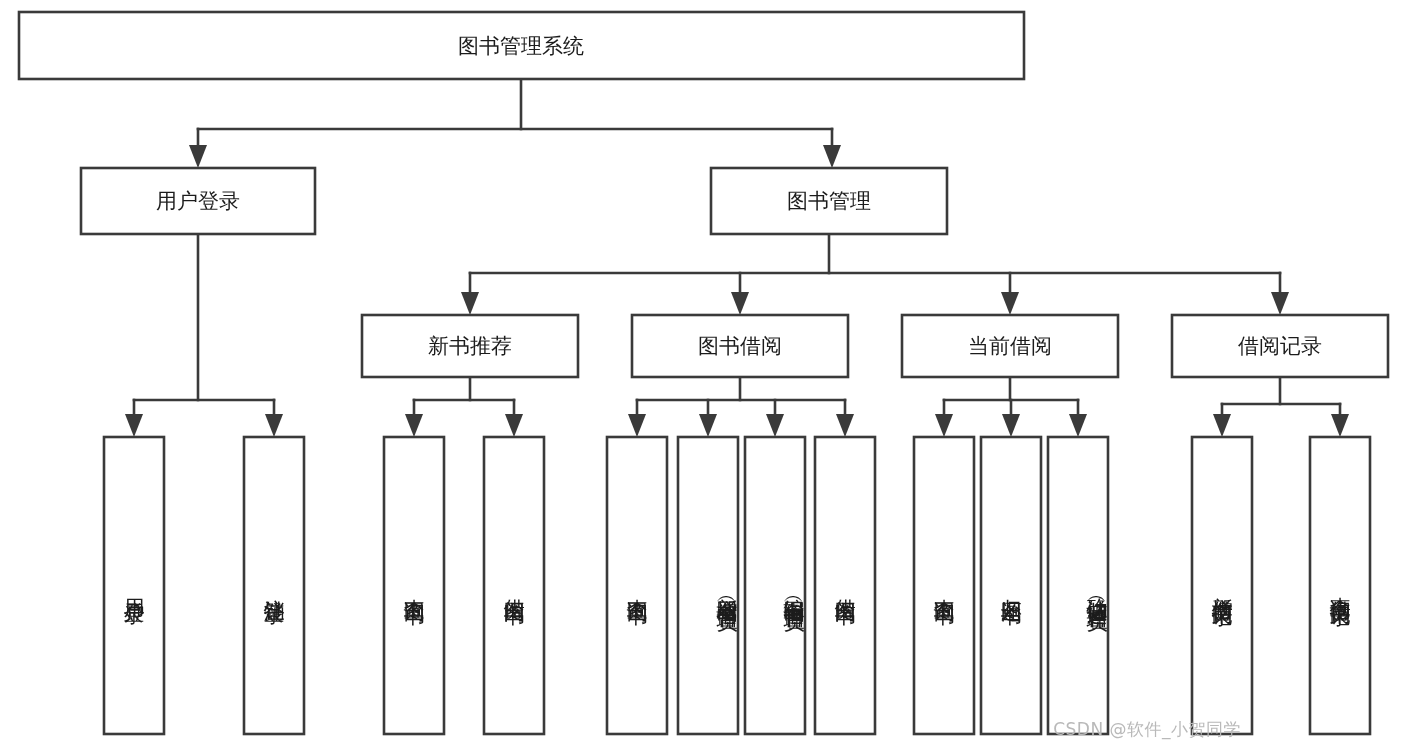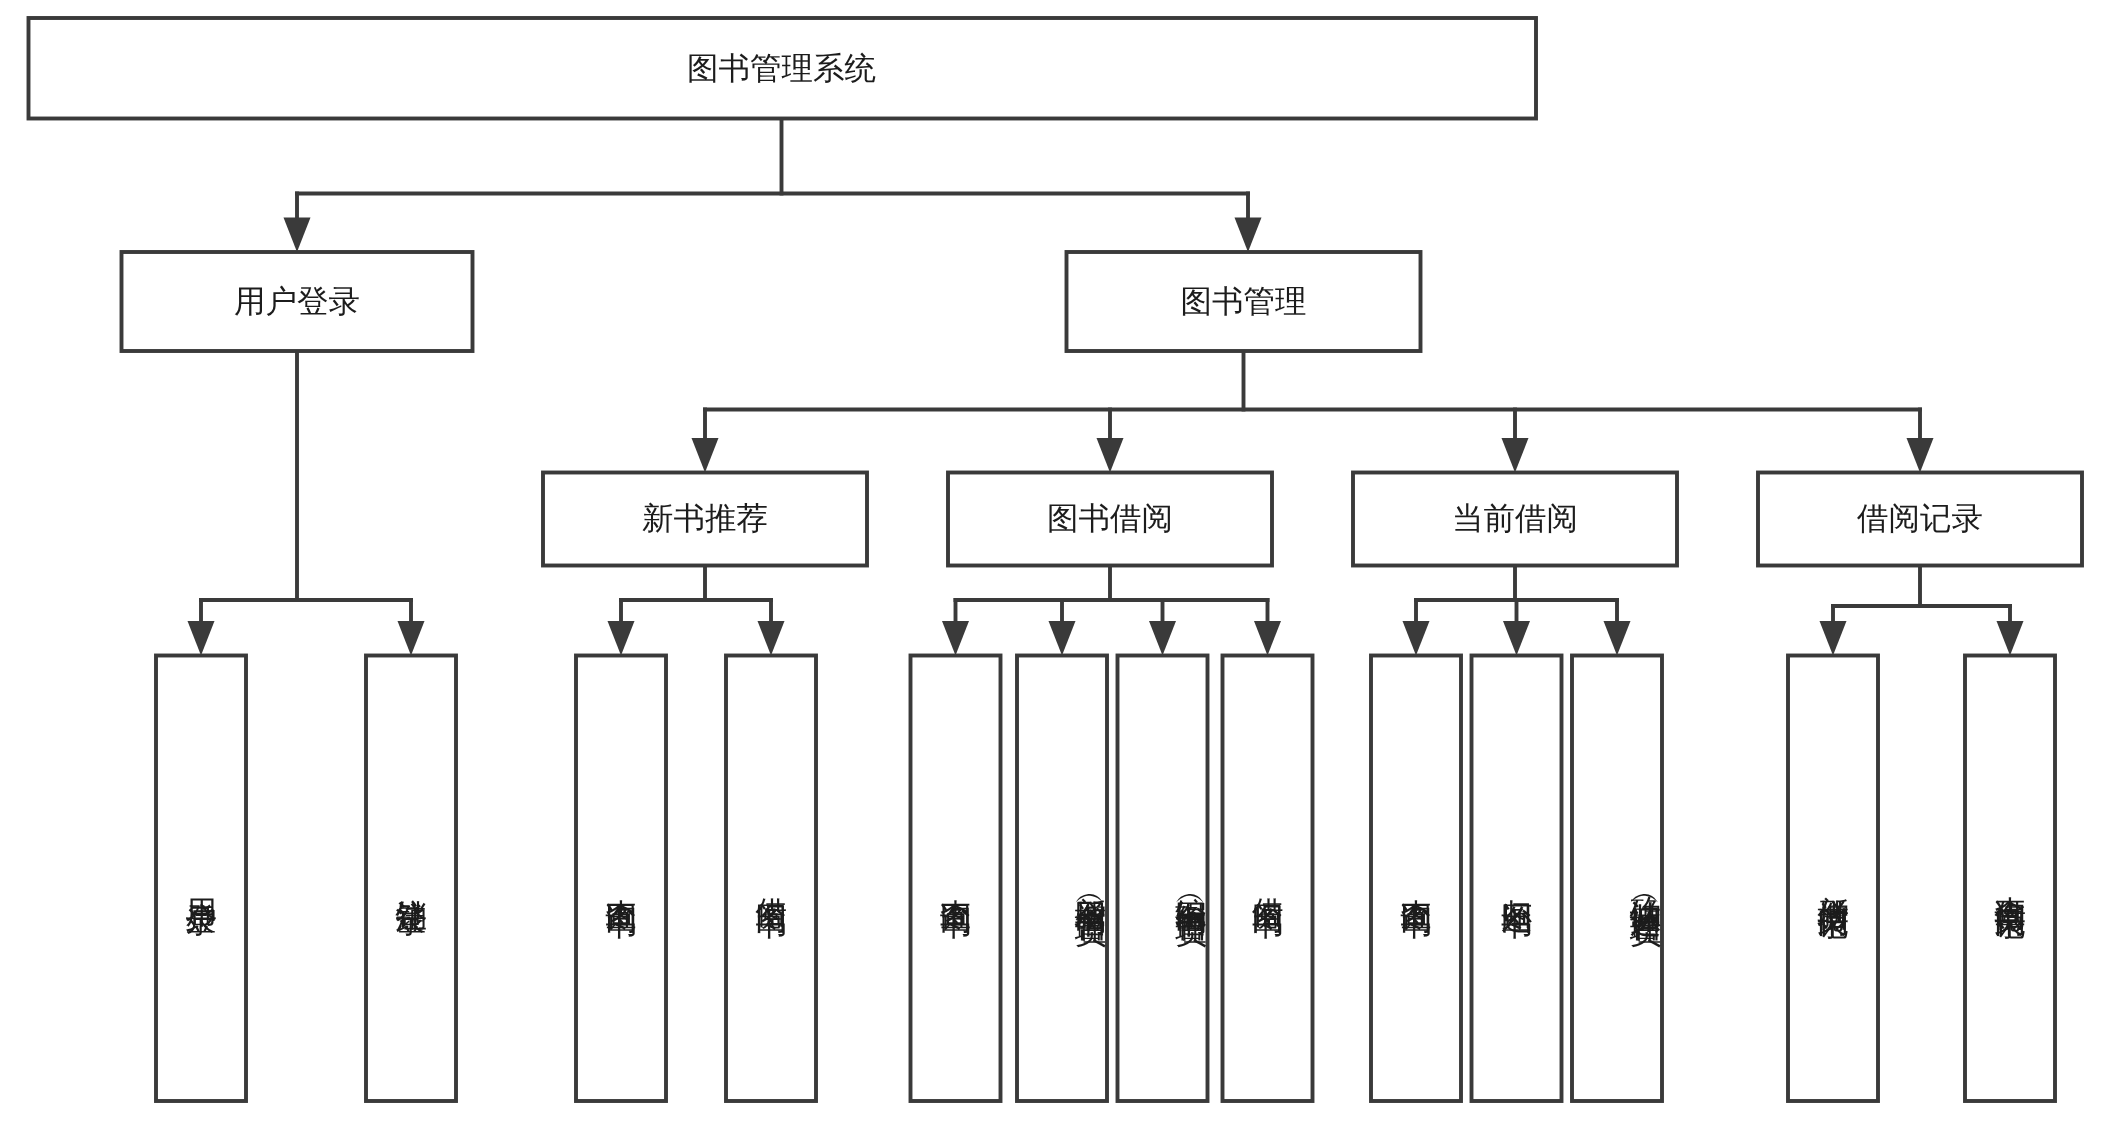--- a/index.html
+++ b/index.html
@@ -210,14 +210,15 @@
   <div class="vert-label" style="left:607px;  top:437px; width:60px; height:297px;">查询图书</div>
   <div class="vert-label" style="left:678px;  top:437px; width:60px; height:297px; align-items:flex-start; padding-top:8px; box-sizing:border-box;">新增图书（管理员）</div>
   <div class="vert-label" style="left:745px;  top:437px; width:60px; height:297px; align-items:flex-start; padding-top:8px; box-sizing:border-box;">编辑图书（管理员）</div>
   <div class="vert-label" style="left:815px;  top:437px; width:60px; height:297px;">借阅图书</div>
   <div class="vert-label" style="left:914px;  top:437px; width:60px; height:297px;">查询图书</div>
   <div class="vert-label" style="left:981px;  top:437px; width:60px; height:297px;">归还图书</div>
   <div class="vert-label" style="left:1048px; top:437px; width:60px; height:297px; align-items:flex-start; padding-top:8px; box-sizing:border-box;">确认归还（管理员）</div>
   <div class="vert-label" style="left:1192px; top:437px; width:60px; height:297px;">新增借阅记录</div>
   <div class="vert-label" style="left:1310px; top:437px; width:60px; height:297px;">查询借阅记录</div>
 
+  <div class="watermark">CSDN @软件_小贺同学</div>
 
 </div>
 
 </body></html>

